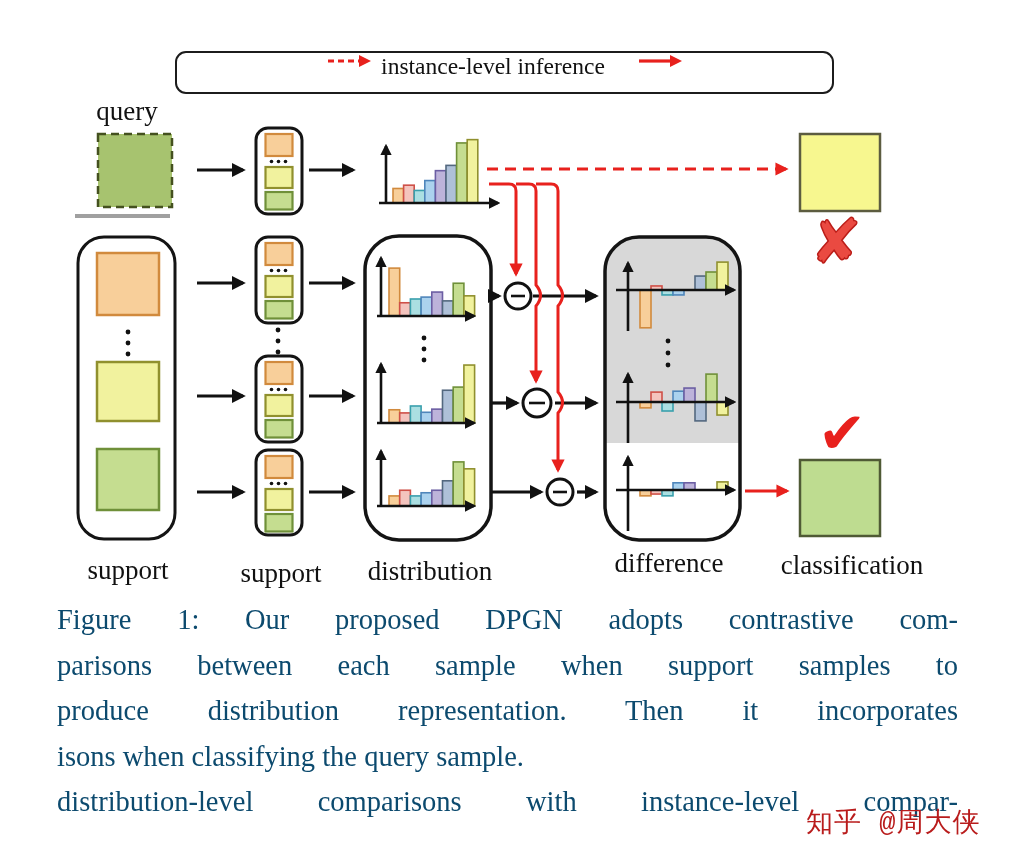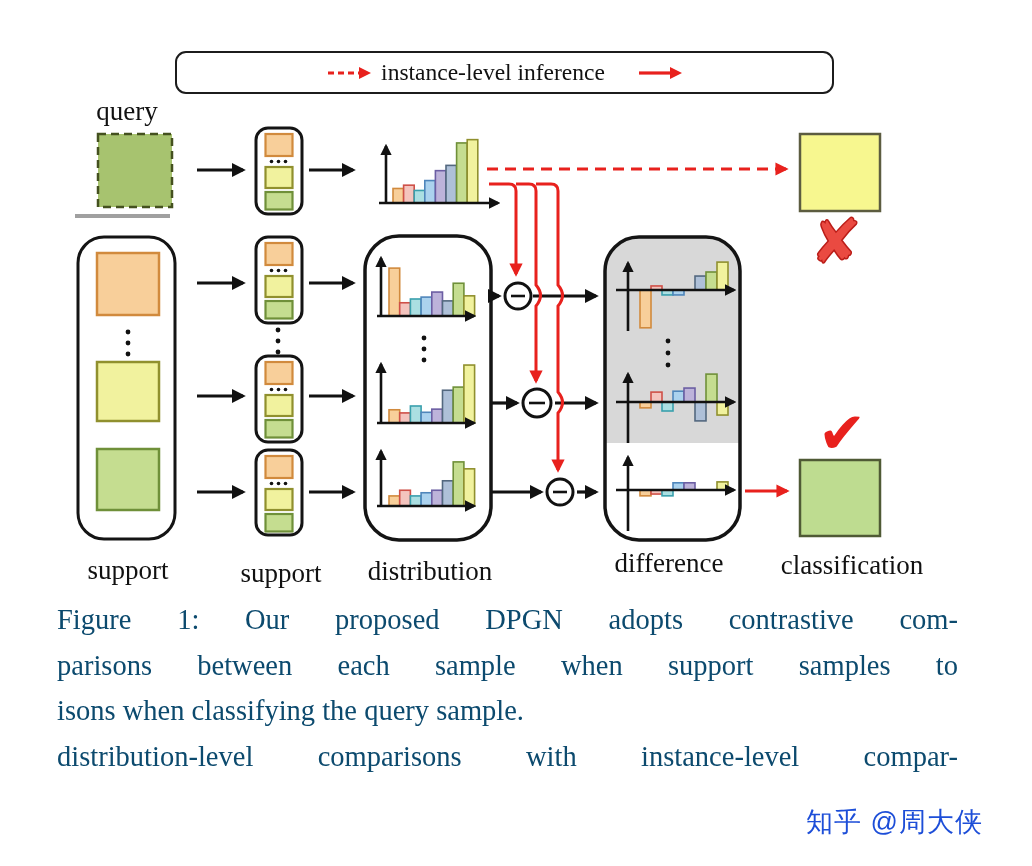--- a/index.html
+++ b/index.html
@@ -1,34 +1,34 @@
 <!DOCTYPE html>
 <html><head>
 <meta charset="utf-8">
 <style>
   html,body{margin:0;padding:0;background:#fff;}
   .page{position:relative;width:1032px;height:866px;background:#ffffff;overflow:hidden;
         font-family:"Liberation Serif",serif;color:#131313;}
   svg{position:absolute;left:0;top:0;}
   .legend{position:absolute;left:175px;top:51px;width:655px;height:39px;
           border:2.5px solid #1c1c1c;border-radius:11px;background:#fff;
-          display:flex;align-items:center;justify-content:center;gap:9px;z-index:2;}
+          display:flex;justify-content:center;gap:9px;z-index:2;}
   .legend .lbl{font-size:23.5px;color:#111;white-space:nowrap;}
   .legend .gap{width:14px;}
   .ax{stroke:#111;stroke-width:2.6;fill:none;}
   .arrow{stroke:#111;stroke-width:3.2;fill:none;}
   .redline{stroke:#e8211d;stroke-width:3;fill:none;}
   .box{fill:none;stroke:#141414;}
   .diagram-label{font-size:27px;fill:#111;text-anchor:middle;font-family:"Liberation Serif",serif;}
   .mark{font-family:"DejaVu Sans",sans-serif;font-weight:bold;text-anchor:middle;}
   .caption{position:absolute;left:57px;top:597px;width:901px;font-size:28.5px;color:#0c4a6e;}
   .cap-line{line-height:45.5px;white-space:nowrap;}
   .cap-line.j{white-space:normal;text-align:justify;text-align-last:justify;}
-  .watermark{position:absolute;left:806px;top:804px;font-size:27px;color:#1d4ed8;
-             font-family:Liberation Sans, sans-serif;letter-spacing:1px;z-index:2;}
+  .watermark{position:absolute;left:806px;top:804px;font-size:27px;color:#b91c1c;
+             font-family:Liberation Mono, monospace;letter-spacing:1px;z-index:2;}
 </style>
 </head>
 <body>
 
 <div class="page">
 
   <div class="legend">
     <svg width="46" height="16" style="position:static">
       <line x1="2" y1="8" x2="33" y2="8" stroke="#e8211d" stroke-width="3.2" stroke-dasharray="6 4"></line>
       <path d="M33,2 L45,8 L33,14 z" fill="#e8211d"></path>
@@ -235,18 +235,19 @@
     <text class="diagram-label" x="128" y="579">support</text>
     <text class="diagram-label" x="281" y="582">support</text>
     <text class="diagram-label" x="430" y="580">distribution</text>
     <text class="diagram-label" x="669" y="572">difference</text>
     <text class="diagram-label" x="852" y="574">classification</text>
   </svg>
 
   <div class="caption">
     <div class="cap-line j">Figure 1: Our proposed DPGN adopts contrastive com-</div>
     <div class="cap-line j">parisons between each sample when support samples to</div>
+    <div class="cap-line j">produce distribution representation. Then it incorporates</div>
     <div class="cap-line">isons when classifying the query sample.</div>
     <div class="cap-line j">distribution-level comparisons with instance-level compar-</div>
   </div>
 
   <div class="watermark">知乎 @周大侠</div>
 </div>
 
 </body></html>

